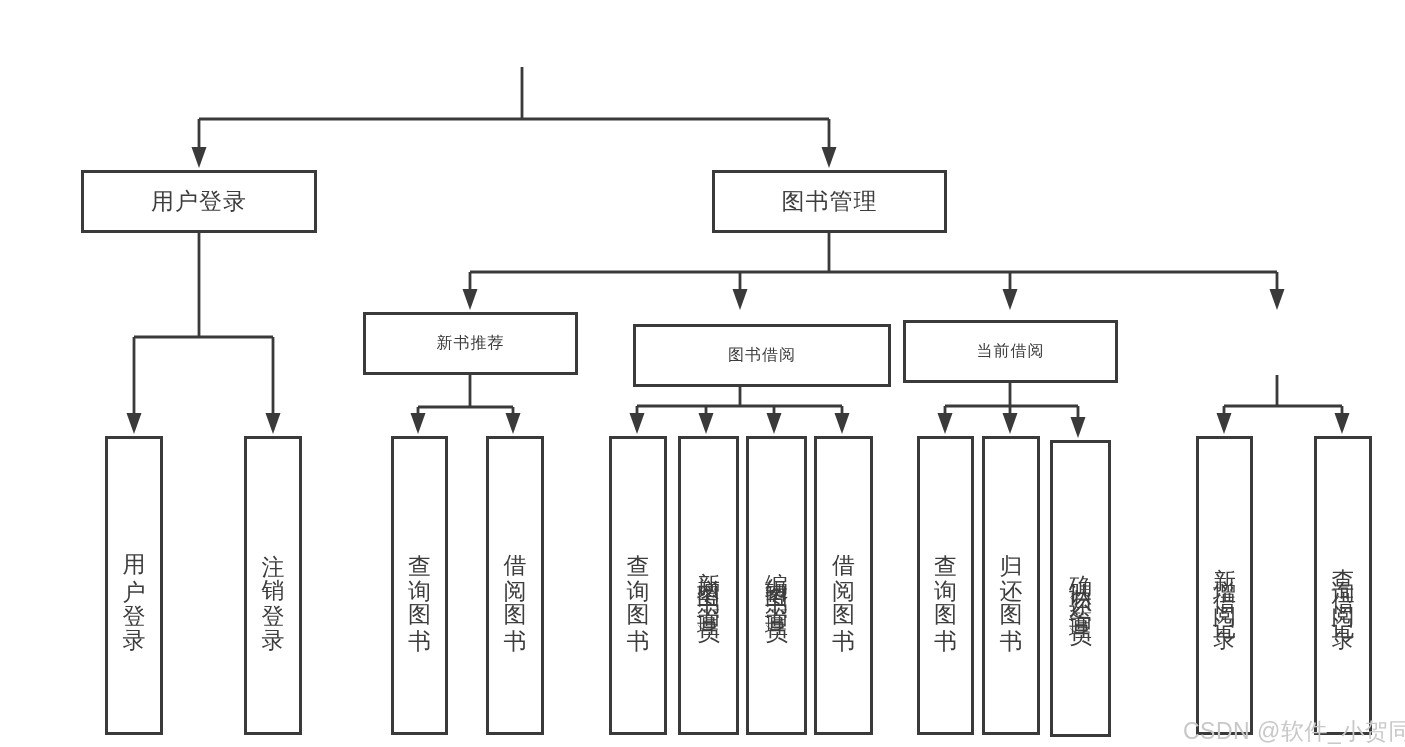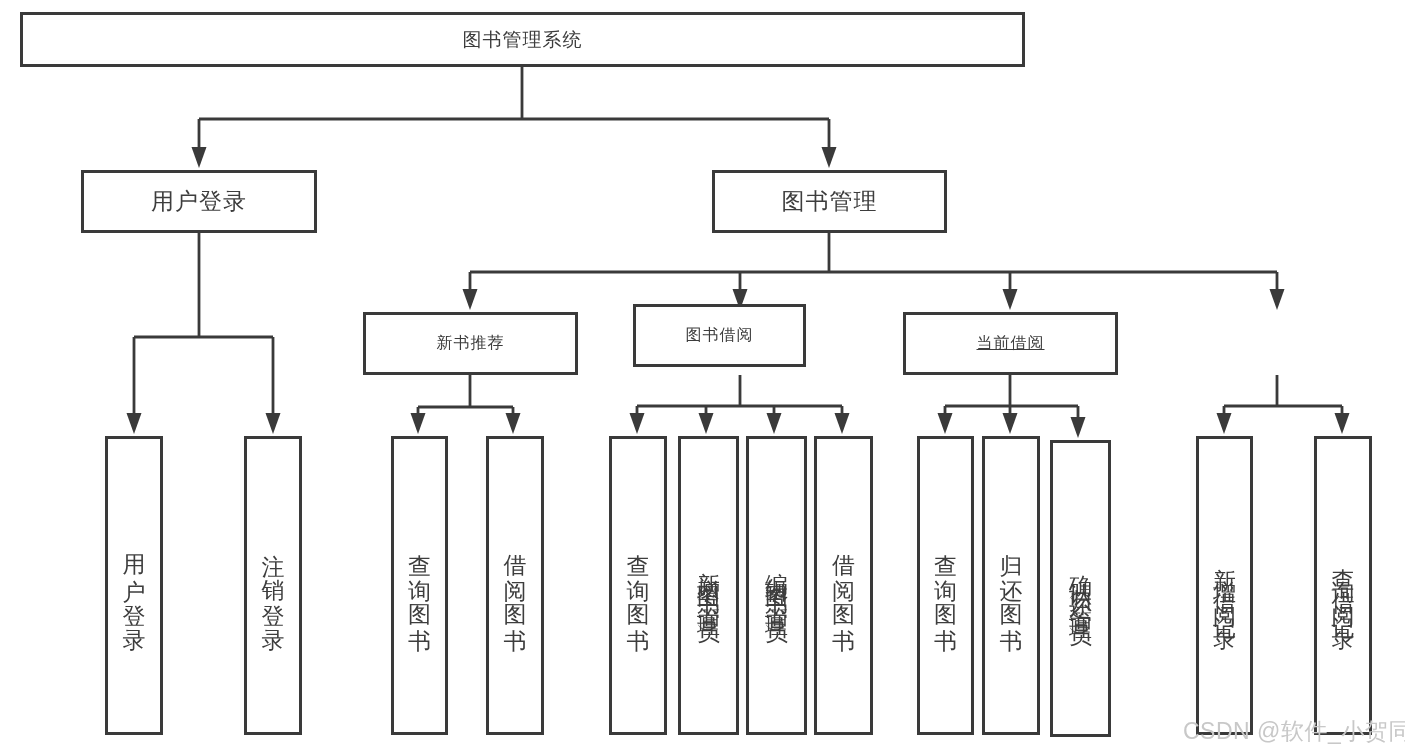--- a/index.html
+++ b/index.html
@@ -109,31 +109,30 @@
       <g>
         <line x1="1277" y1="375" x2="1277" y2="406" stroke="#3a3a3a" stroke-width="2.8"></line>
         <line x1="1224" y1="406" x2="1342" y2="406" stroke="#3a3a3a" stroke-width="2.8"></line>
         <line x1="1224" y1="406" x2="1224" y2="420" stroke="#3a3a3a" stroke-width="2.8"></line>
         <polygon points="1216.5,413 1231.5,413 1224,434" fill="#3a3a3a"></polygon>
         <line x1="1342" y1="406" x2="1342" y2="420" stroke="#3a3a3a" stroke-width="2.8"></line>
         <polygon points="1334.5,413 1349.5,413 1342,434" fill="#3a3a3a"></polygon>
       </g>
     </svg>
 
-  <div class="node hbox root" style="left:20px;top:12px;width:1005px;height:55px;">图书管理系统</div>
 
   <div class="node hbox l2" style="left:81px;top:170px;width:236px;height:63px;">用户登录</div>
 
   <div class="node hbox l2" style="left:712px;top:170px;width:235px;height:63px;">图书管理</div>
 
   <div class="node hbox l3" style="left:363px;top:312px;width:215px;height:63px;">新书推荐</div>
 
-  <div class="node hbox l3" style="left:633px;top:304px;width:173px;height:63px;text-align:center;">图书借阅</div>
+  <div class="node hbox l3" style="left:633px;top:324px;width:258px;height:63px;text-align:center;">图书借阅</div>
 
-  <div class="node hbox l3" style="left:903px;top:312px;width:215px;height:63px;text-decoration:underline;">当前借阅</div>
+  <div class="node hbox l3" style="left:903px;top:320px;width:215px;height:63px;">当前借阅</div>
 
 
   <div class="node vbox" style="left: 105px; top: 436px; width: 58px; height: 299px; letter-spacing: 25px;">用户登录</div>
 
   <div class="node vbox" style="left: 244px; top: 436px; width: 58px; height: 299px; letter-spacing: 25px;">注销登录</div>
 
   <div class="node vbox" style="left: 391px; top: 436px; width: 57px; height: 299px; letter-spacing: 25px;">查询图书</div>
 
   <div class="node vbox" style="left: 486px; top: 436px; width: 58px; height: 299px; letter-spacing: 25px;">借阅图书</div>
 

